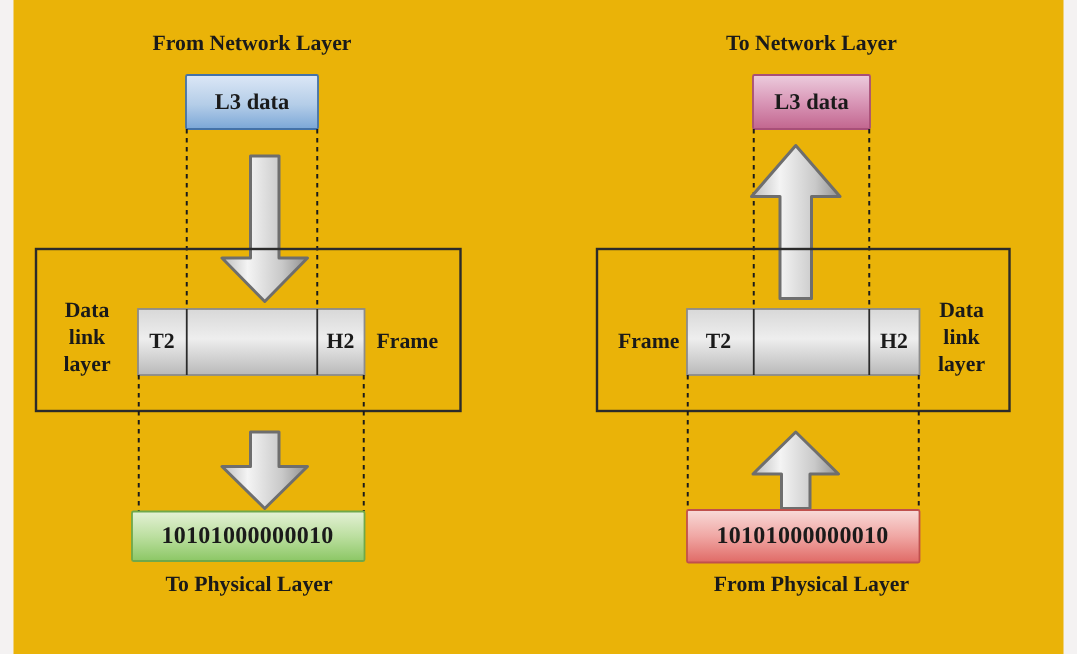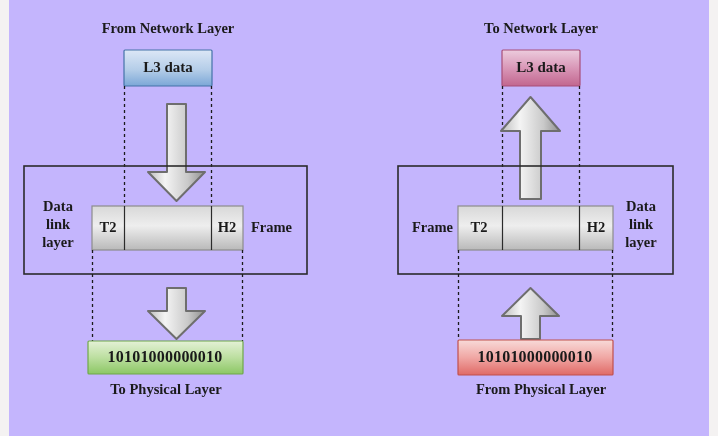--- a/index.html
+++ b/index.html
@@ -10,21 +10,21 @@
   body {
     width: 718px;
     height: 436px;
     font-family: "Liberation Serif", "DejaVu Serif", serif;
     overflow: hidden;
   }
   #canvas {
     position: relative;
     width: 718px;
     height: 436px;
-    background: #c4b5fd;
+    background: #eab308;
   }
   
   .page-edge {
     position: absolute;
     top: 0;
     width: 9px;
     height: 436px;
     background: #f4f2f2;
   }
   .page-edge.left  { left: 0; }

